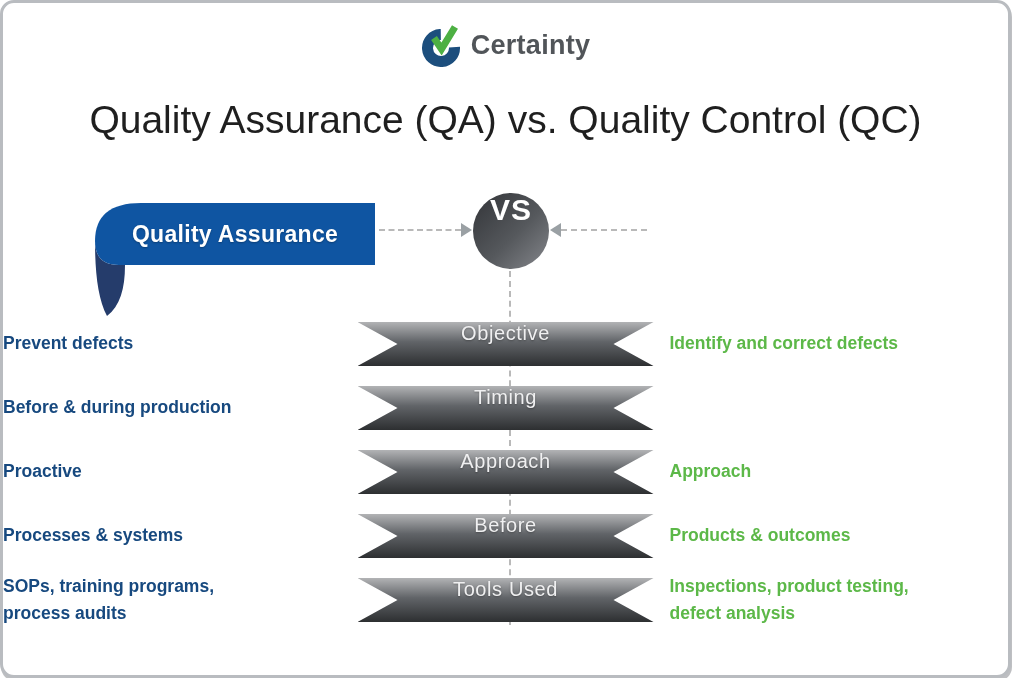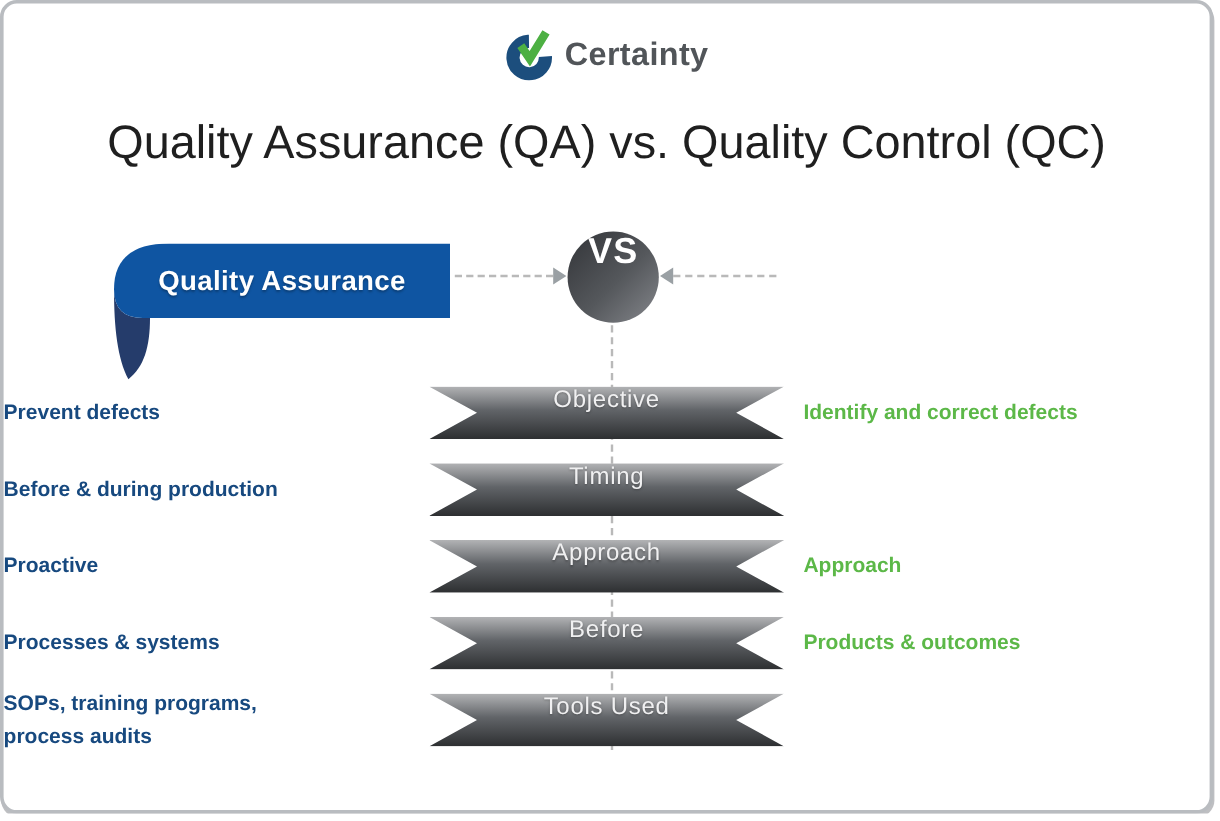--- a/index.html
+++ b/index.html
@@ -111,16 +111,17 @@
           <span>Before</span>
         </div>
       <div class="cell-qc"><span class="val">Products &amp; outcomes</span></div>
     </div>
 
     <div class="row">
       <div class="cell-qa"><span class="val">SOPs, training programs, process audits</span></div>
       <div class="banner">
           <span>Tools Used</span>
         </div>
+      <div class="cell-qc"><span class="val">Inspections, product testing, defect analysis</span></div>
     </div>
 
   </div>
 </div>
 
 </body></html>

